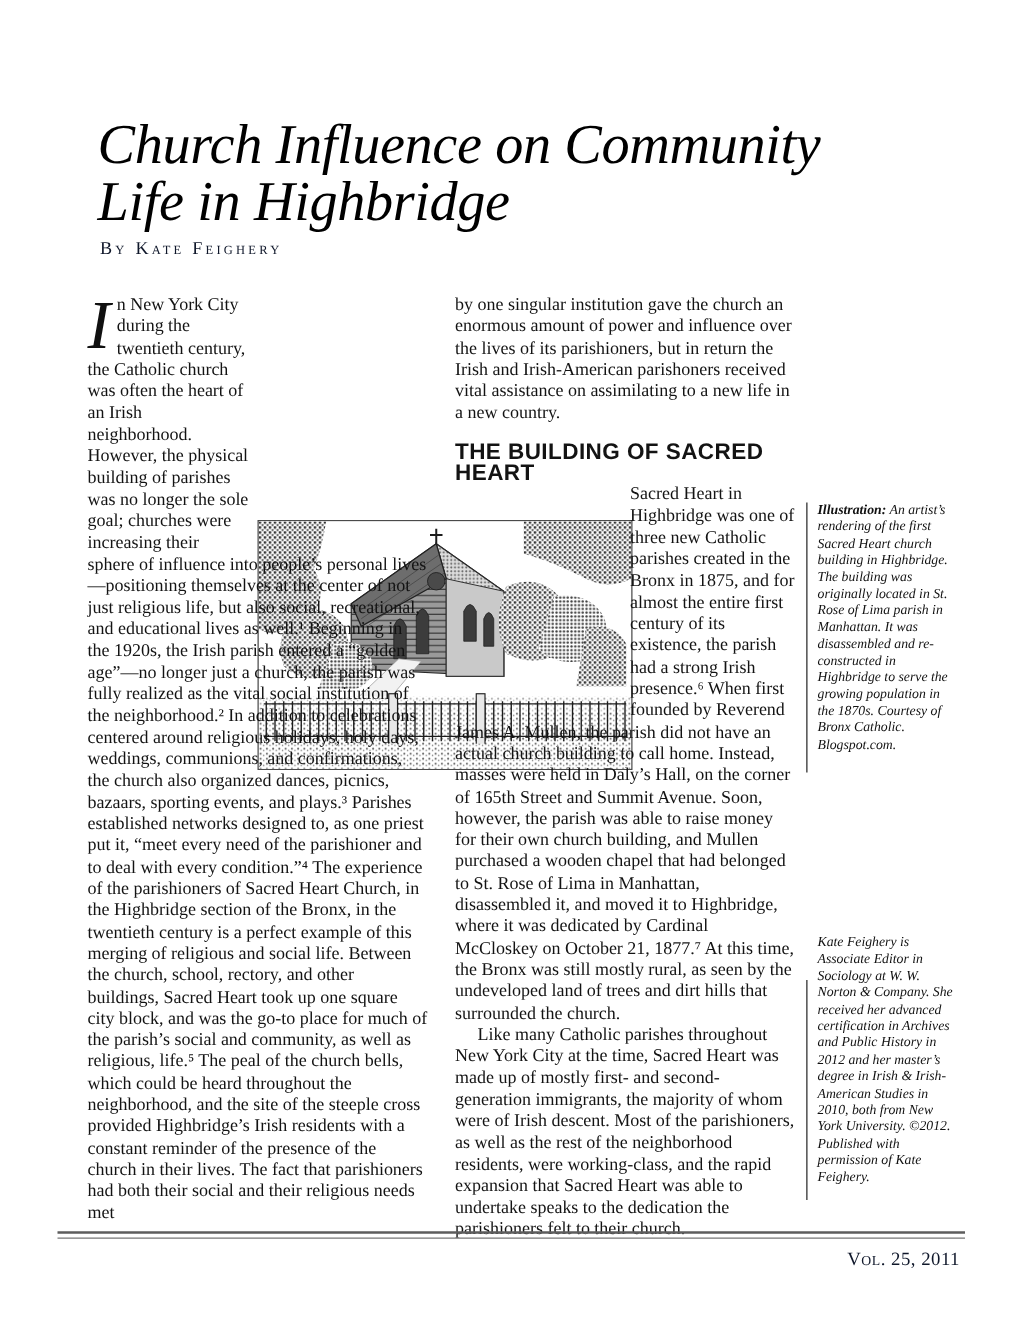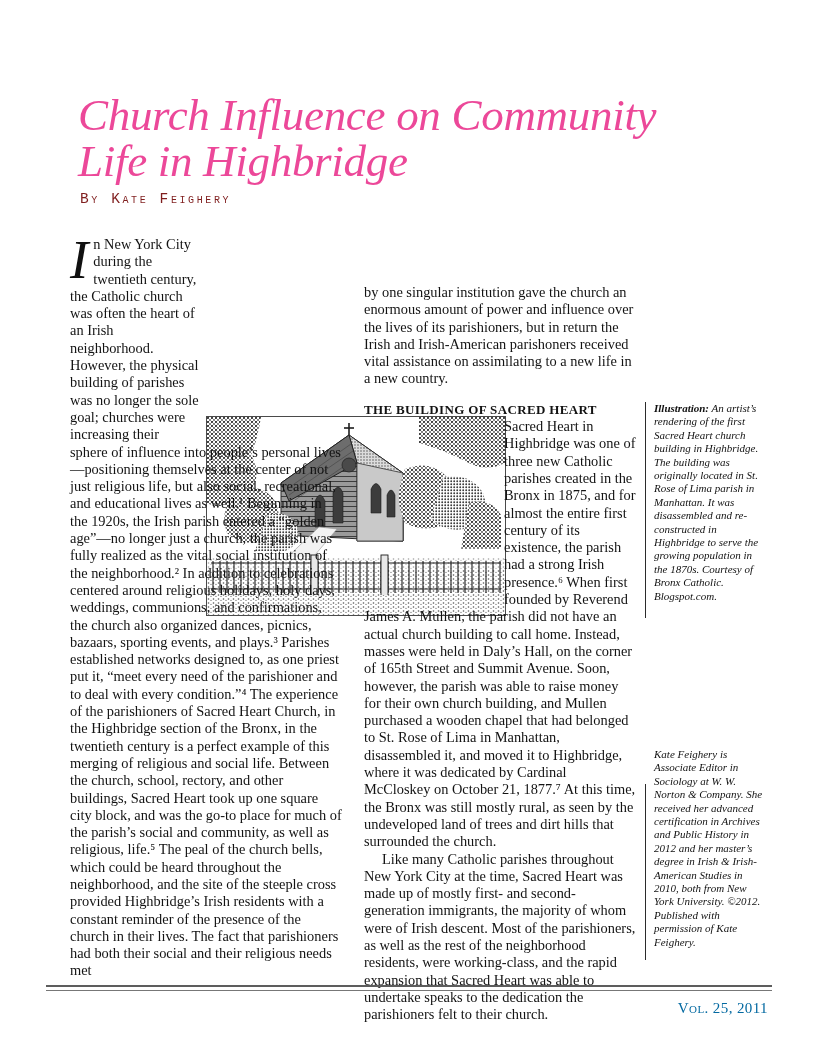--- a/index.html
+++ b/index.html
@@ -24,57 +24,57 @@
     top: 92px;
     width: 640px;
   }
   .article-title {
     font-family: "Liberation Serif", "DejaVu Serif", serif;
     font-style: italic;
     font-weight: 400;
     font-size: 45px;
     line-height: 46px;
     letter-spacing: -0.3px;
-    color: #ec4899;
+    color: #000000;
     margin: 0;
     white-space: pre-line;
   }
   .byline {
     margin: 7px 0 0 2px;
-    font-family: Liberation Mono, monospace;
+    font-family: Liberation Serif, serif;
     font-size: 14.5px;
     font-weight: 400;
     letter-spacing: 2.6px;
-    color: #7f1d1d;
+    color: #0f172a;
     font-variant: small-caps;
     text-transform: none;
   }
 
   
   .col {
     position: absolute;
     top: 236px;
     font-size: 14.4px;
     line-height: 17.3px;
     text-align: left;
     color: #131313;
   }
   .col-left  { left: 70px;  width: 272px; }
-  .col-right { left: 364px; width: 272px; margin-top: 48px; }
+  .col-right { left: 364px; width: 272px; }
 
   .col p {
     margin: 0;
     text-indent: 0;
   }
   .col p + p { text-indent: 18px; }
 
   .subhead {
-    font-family: Liberation Serif, serif;
+    font-family: Liberation Sans, sans-serif;
     font-weight: bold;
-    font-size: 13px;
+    font-size: 18px;
     letter-spacing: 0.35px;
     line-height: 17.3px;
     margin: 13px 0 0 0 !important;
     text-indent: 0 !important;
   }
 
   
   .dropcap {
     float: left;
     font-family: "Liberation Serif", "DejaVu Serif", serif;
@@ -147,21 +147,21 @@
     width: 726px; height: 1px;
     background: #777777;
   }
   .footer-vol {
     position: absolute;
     right: 48px;
     top: 1000px;
     font-size: 15px;
     font-variant: small-caps;
     letter-spacing: 0.4px;
-    color: #0369a1;
+    color: #0f172a;
   }
 </style>
 </head>
 <body>
 
 <div class="page">
 
   <div class="title-block">
     <h1 class="article-title">Church Influence on Community
 Life in Highbridge</h1>

